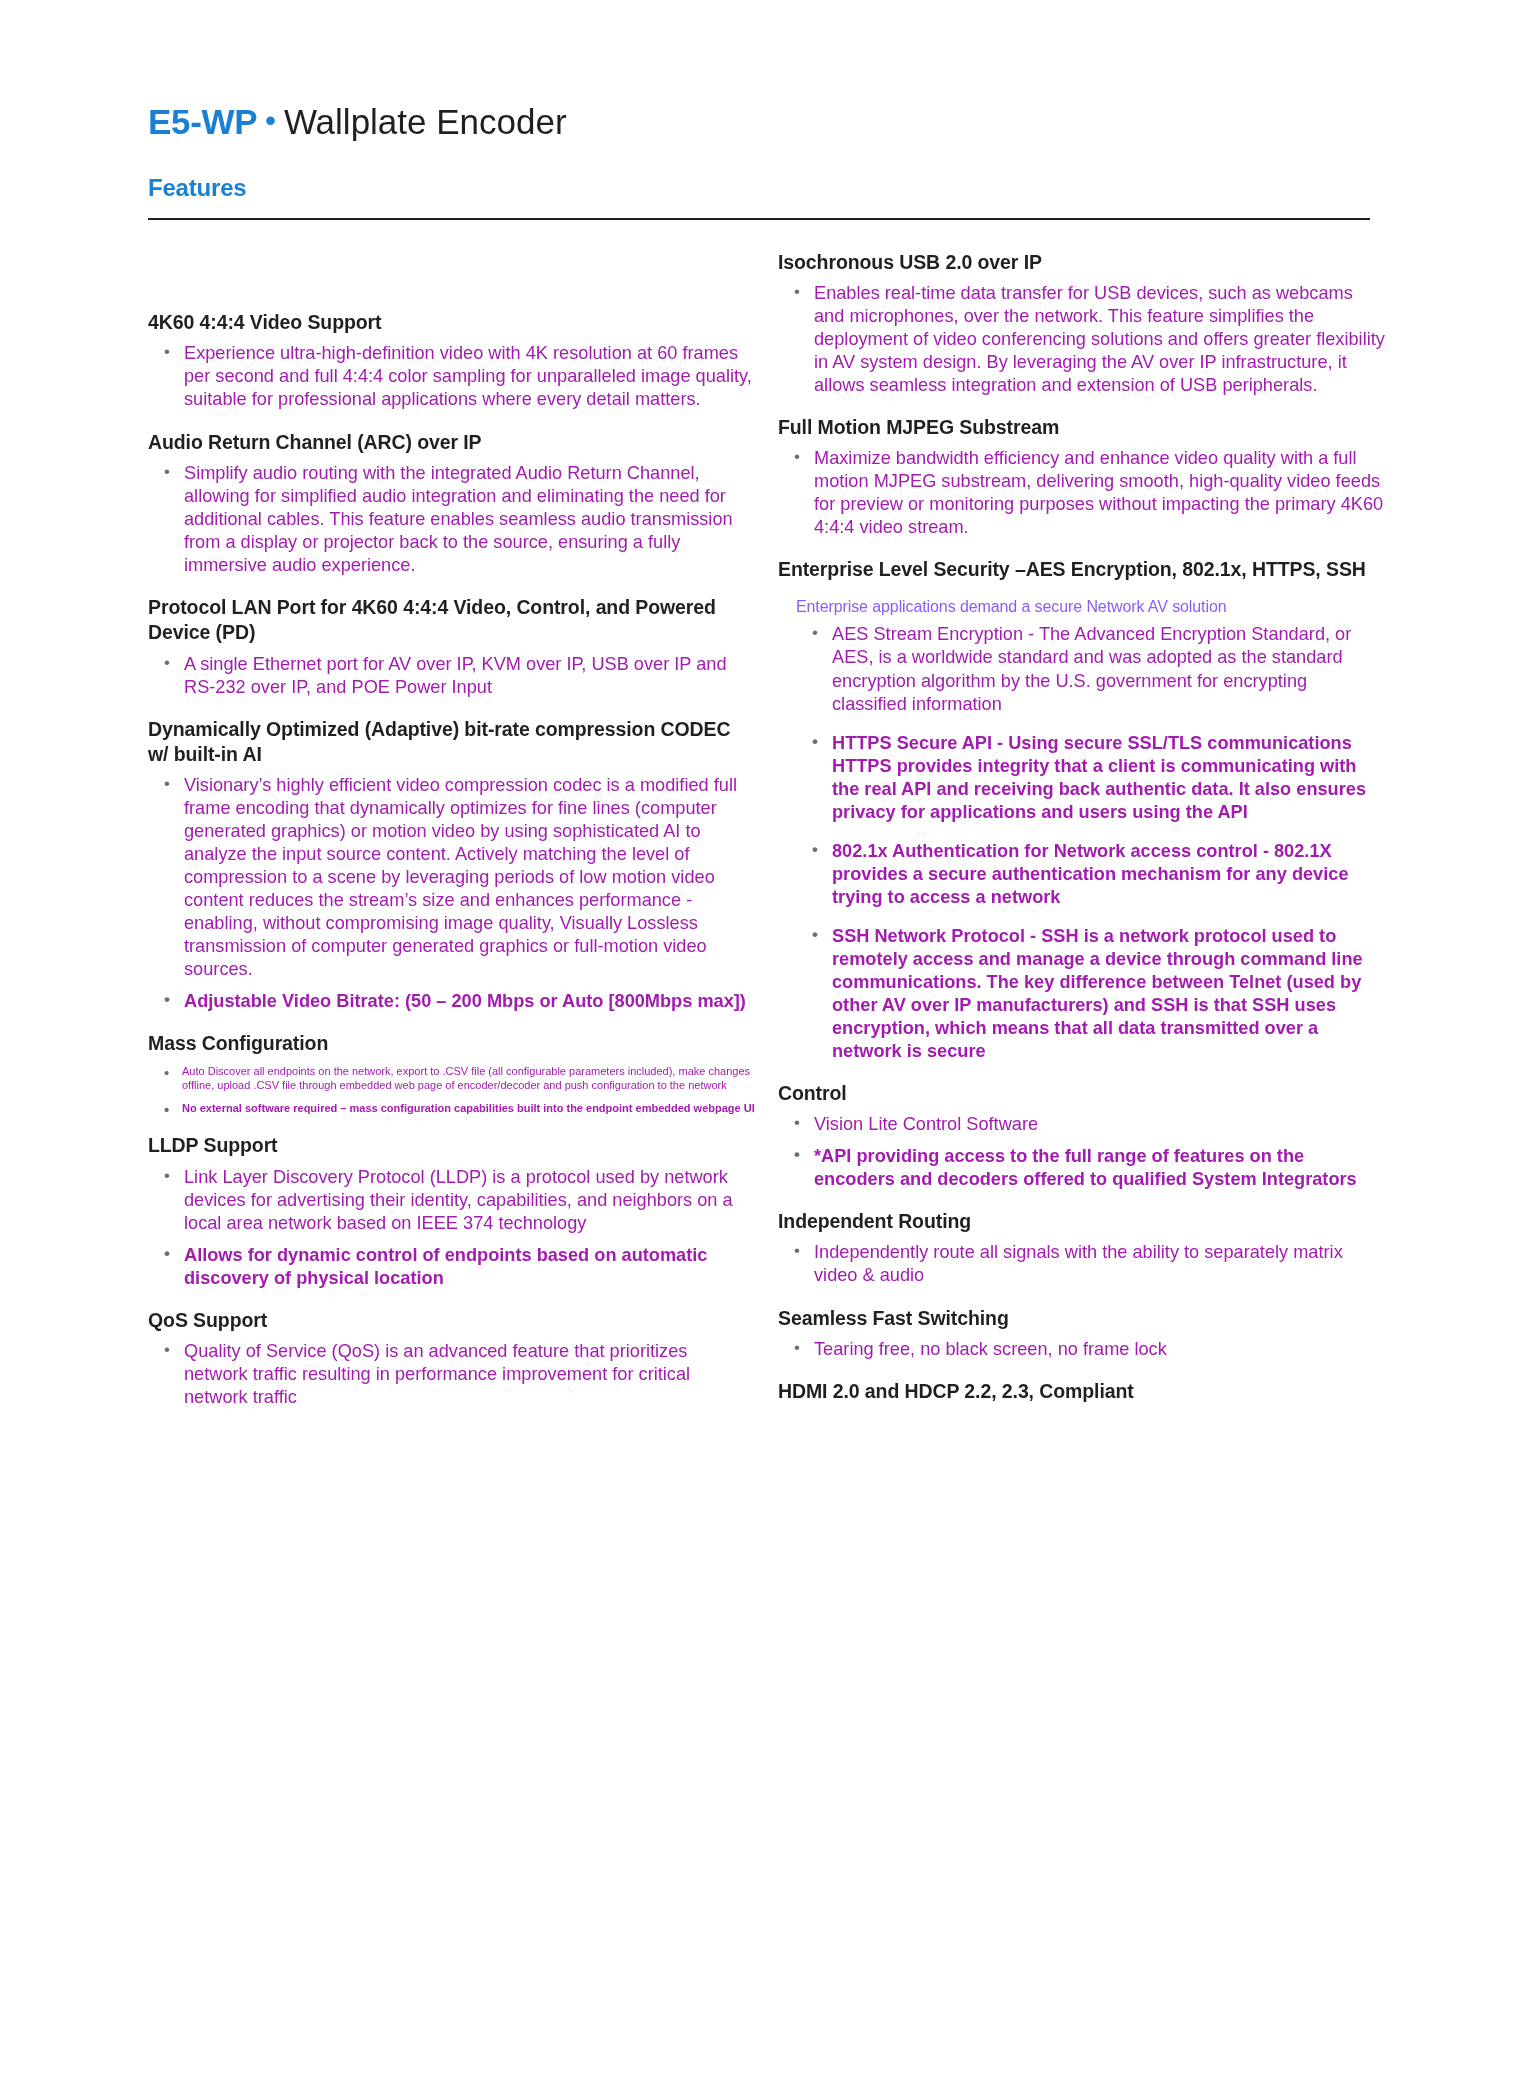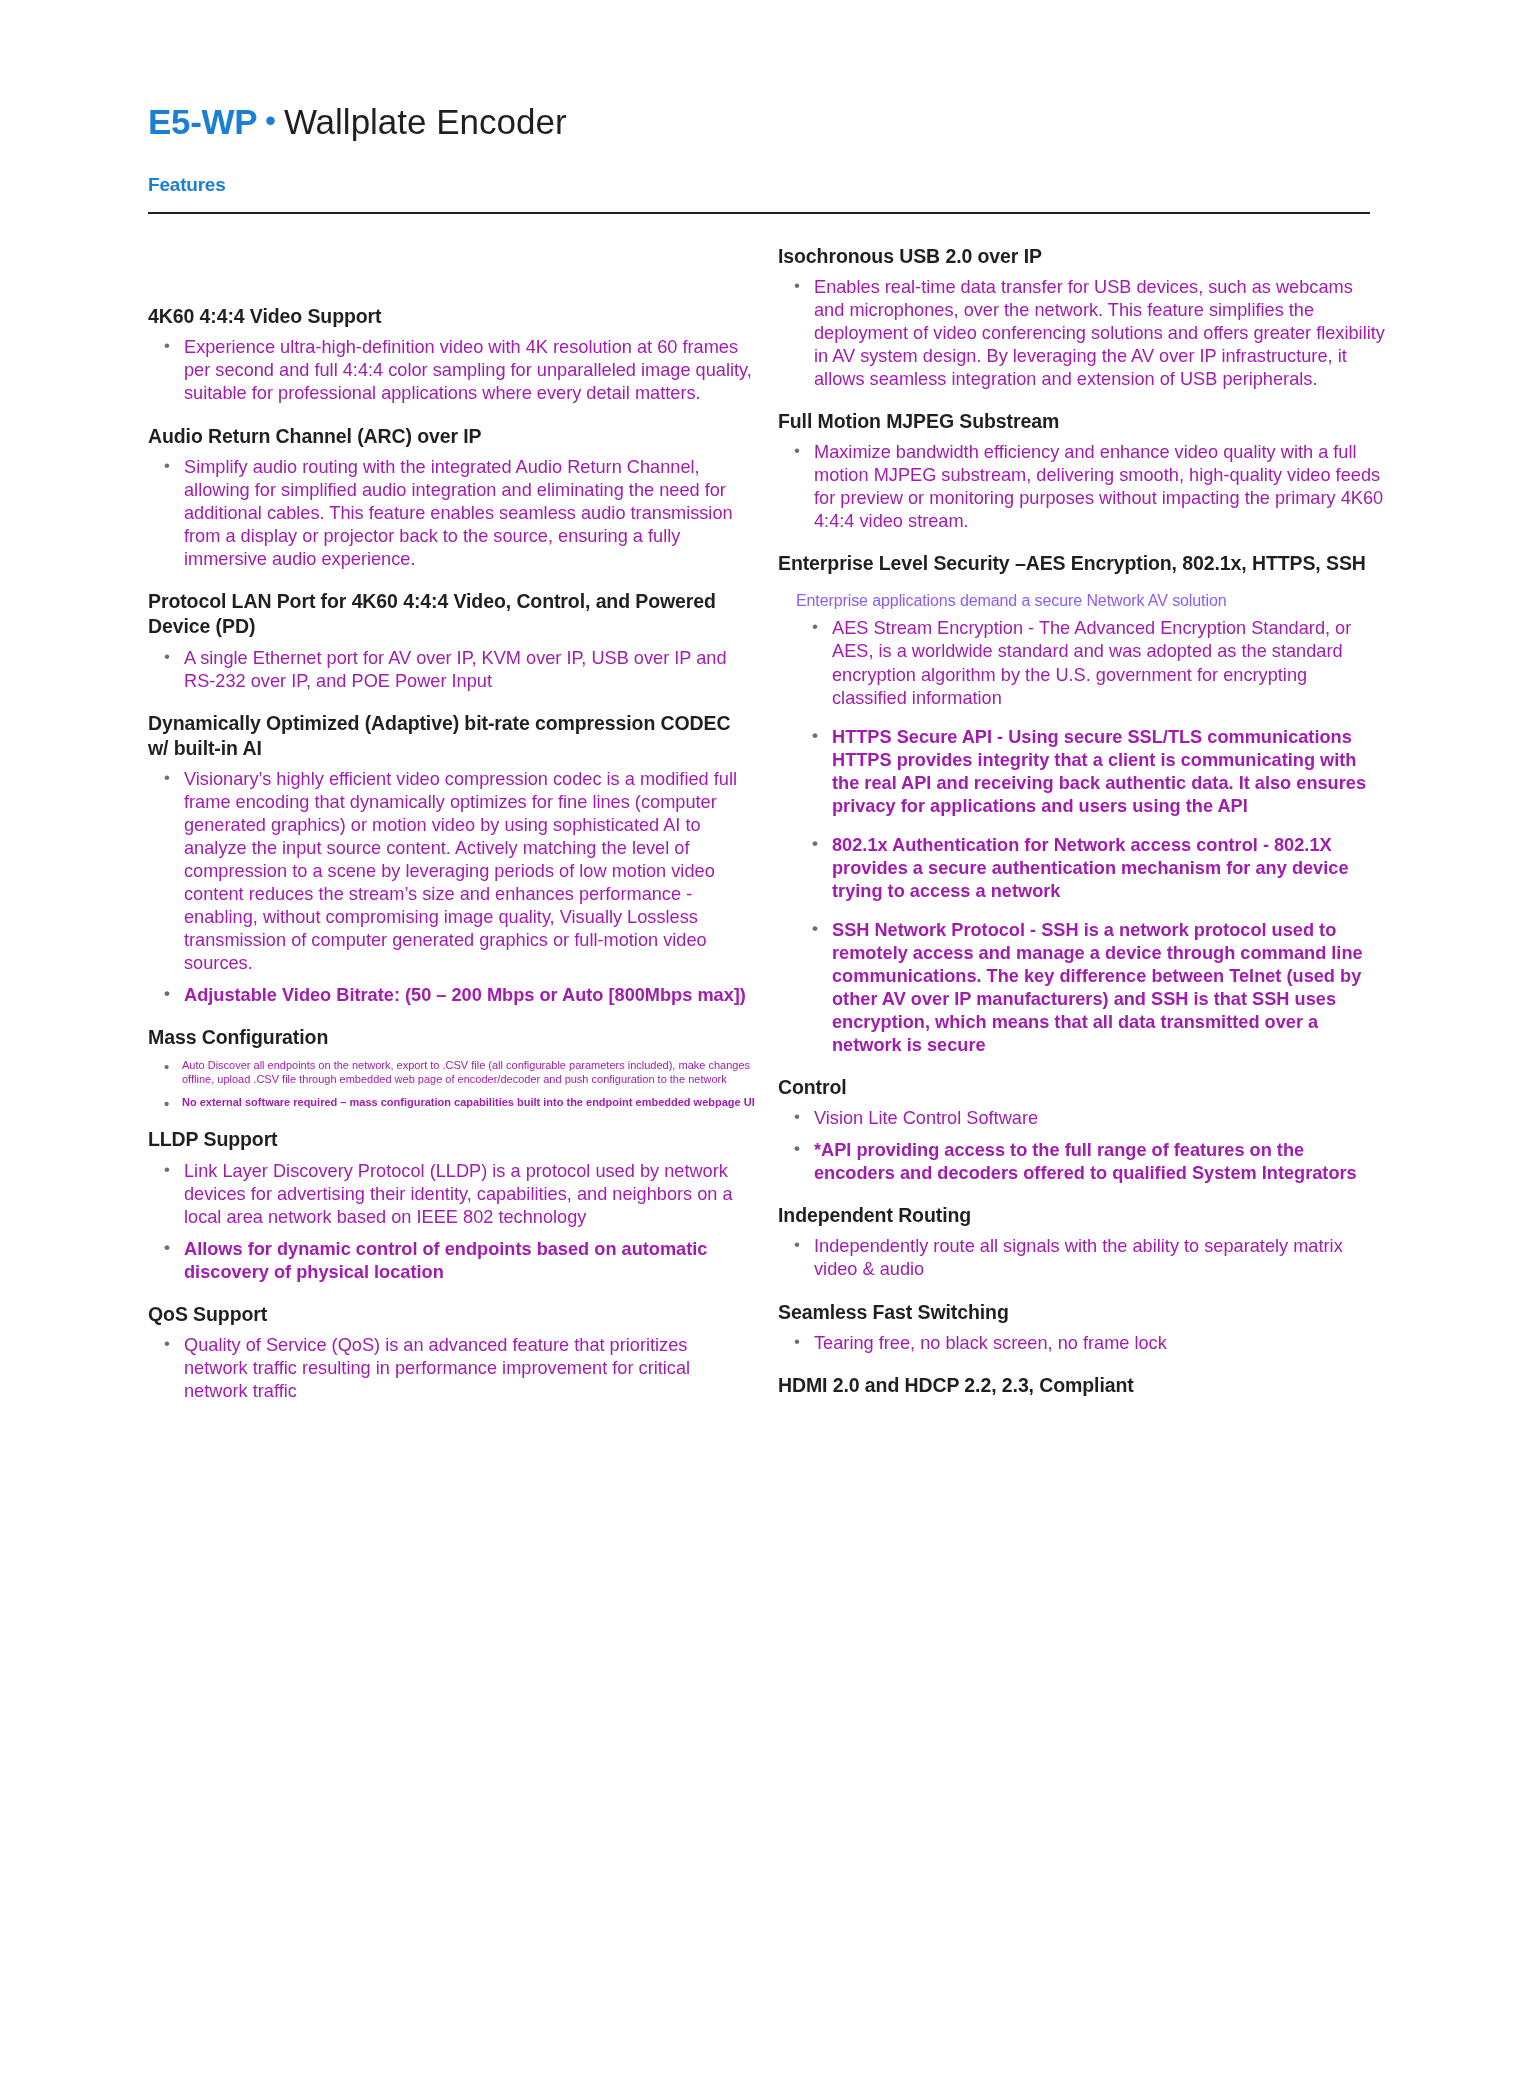--- a/index.html
+++ b/index.html
@@ -51,21 +51,21 @@
     top: -3px;
   }
   .doc-title .subject {
     color: #231f20;
     font-weight: normal;
   }
 
   
   .section-header {
     color: #1b7fd4;
-    font-size: 19px;
+    font-size: 24px;
     font-weight: bold;
     margin: 0 0 16px 0;
     letter-spacing: -0.2px;
   }
   .rule {
     border: 0;
     border-top: 2.4px solid #231f20;
     margin: 0 0 30px 0;
     width: 1222px;
   }
@@ -189,21 +189,21 @@
           <div class="block">
             <h3 class="blk-title">Mass Configuration</h3>
             <ul class="bullets sm">
               <li>Auto Discover all endpoints on the network, export to .CSV file (all configurable parameters included), make changes offline, upload .CSV file through embedded web page of encoder/decoder and push configuration to the network</li>
               <li>No external software required – mass configuration capabilities built into the endpoint embedded webpage UI</li>
             </ul>
           </div>
           <div class="block">
             <h3 class="blk-title">LLDP Support</h3>
             <ul class="bullets">
-              <li>Link Layer Discovery Protocol (LLDP) is a protocol used by network devices for advertising their identity, capabilities, and neighbors on a local area network based on IEEE 802 technology</li>
+              <li>Link Layer Discovery Protocol (LLDP) is a protocol used by network devices for advertising their identity, capabilities, and neighbors on a local area network based on IEEE 374 technology</li>
               <li>Allows for dynamic control of endpoints based on automatic discovery of physical location</li>
             </ul>
           </div>
           <div class="block">
             <h3 class="blk-title">QoS Support</h3>
             <ul class="bullets">
               <li>Quality of Service (QoS) is an advanced feature that prioritizes network traffic resulting in performance improvement for critical network traffic</li>
             </ul>
           </div>
         </div>

